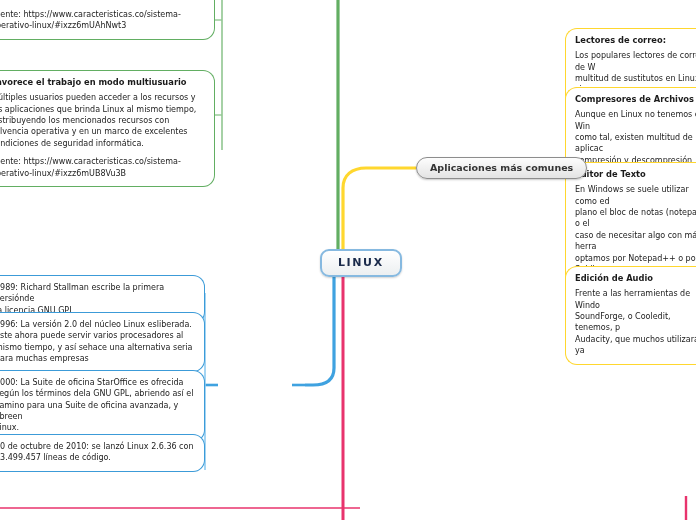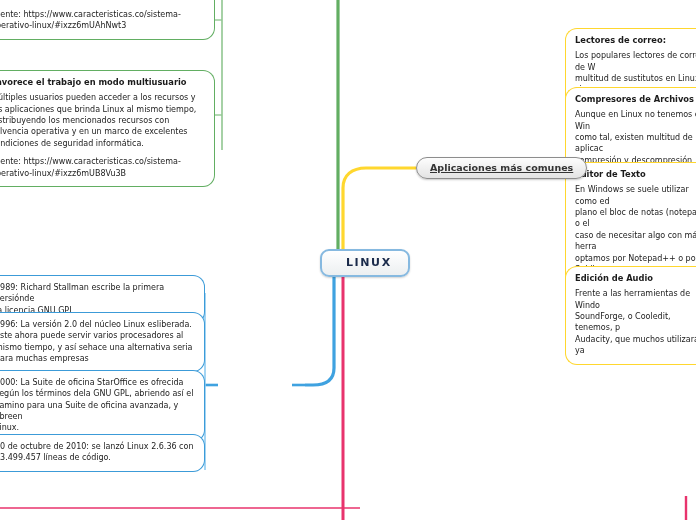--- a/index.html
+++ b/index.html
@@ -10,21 +10,21 @@
     overflow:hidden;
     position:relative;
   }
   #canvas{position:absolute;left:0;top:0;width:696px;height:520px;overflow:hidden;}
   svg.wires{position:absolute;left:0;top:0;width:696px;height:520px;pointer-events:none;}
 
   
   .root-node{
     position:absolute;
     left:320px;top:249px;
-    padding:5px 16px 6px 24px;
+    padding:5px 16px 6px 16px;
     border:2px solid #86b9e0;
     border-radius:9px;
     background:linear-gradient(#ffffff,#eceff1);
     color:#1a2a4a;
     font-size:11px;
     font-weight:bold;
     letter-spacing:1.6px;
     box-shadow:0 1px 2px rgba(0,0,0,.18);
     z-index:6;
     text-align:center;
@@ -37,21 +37,21 @@
     border:1px solid #8d8d8d;
     border-radius:11px;
     background:linear-gradient(#fdfdfd,#e3e3e3);
     color:#343434;
     font-size:9.5px;
     font-weight:bold;
     white-space:nowrap;
     box-shadow:0 1px 2px rgba(0,0,0,.22);
     z-index:6;
   }
-  #node-aplicaciones{left:416px;top:157px;text-decoration:underline;}
+  #node-aplicaciones{left:416px;top:157px;}
   #node-historia{left:218px;top:372px;}
 
   
   .card{
     position:absolute;
     box-sizing:border-box;
     background:#ffffff;
     border-radius:12px;
     padding:6px 9px 7px 9px;
     z-index:5;

